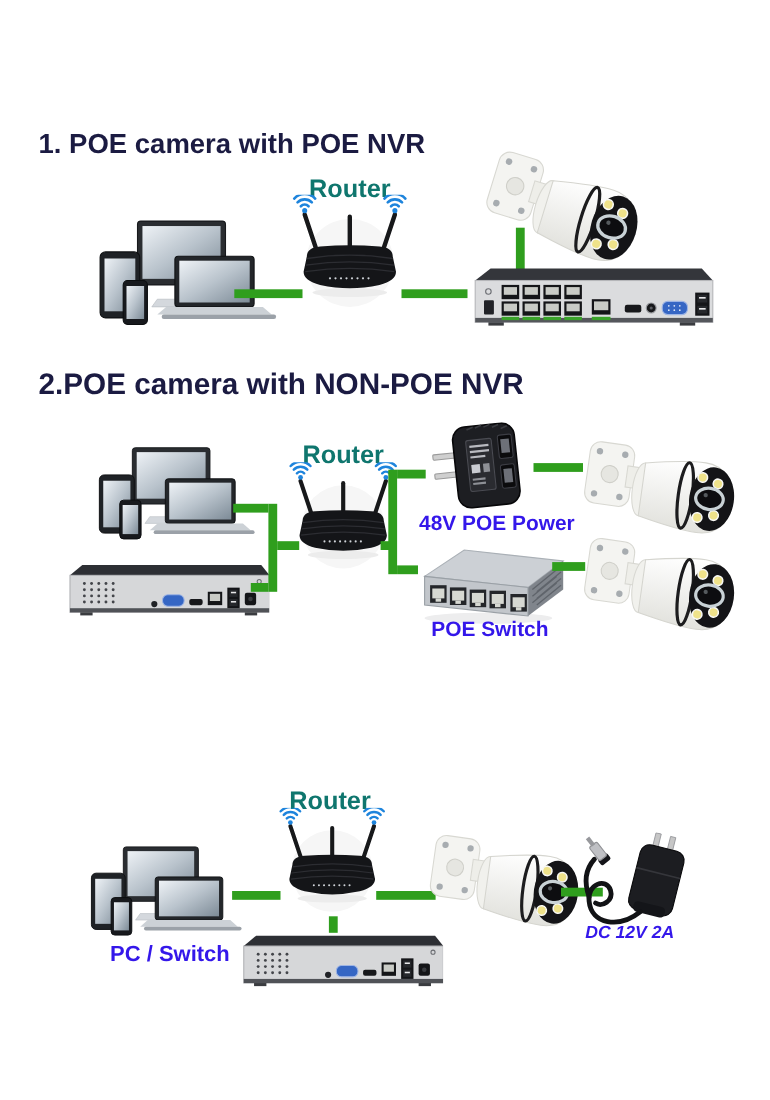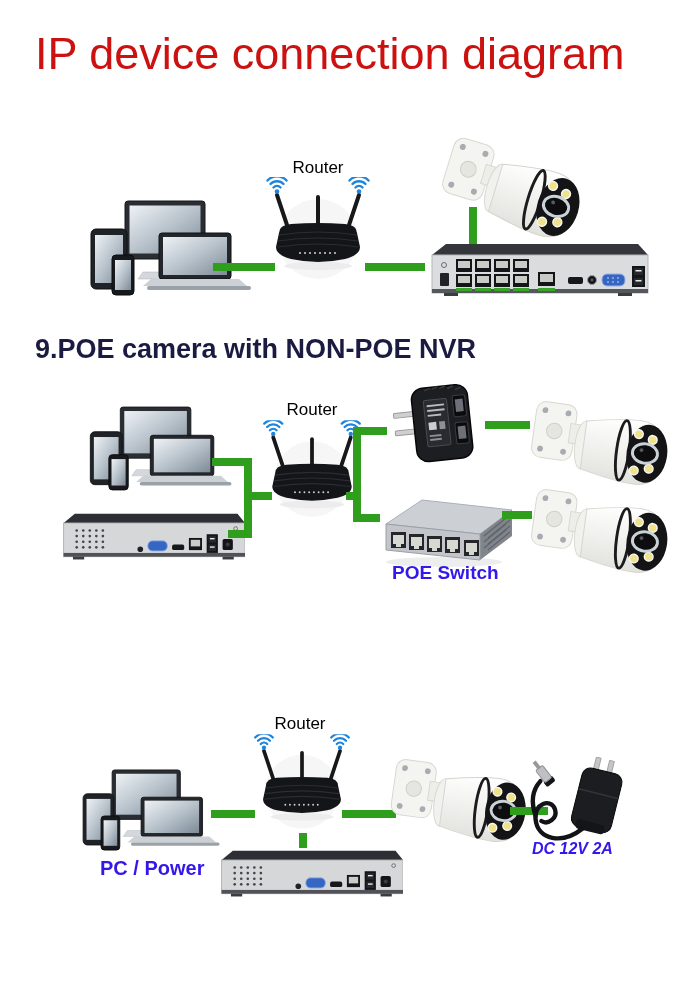--- a/index.html
+++ b/index.html
@@ -2,21 +2,21 @@
 <html><head>
 <meta charset="utf-8">
 <style>
   html,body{margin:0;padding:0;background:#fff;}
   .page{position:relative;width:700px;height:1000px;background:#ffffff;overflow:hidden;
         font-family:"Liberation Sans", sans-serif;}
   .title{position:absolute;left:35px;top:28px;font-size:45px;font-weight:400;color:#cc1111;letter-spacing:0;}
   .section{position:absolute;left:0;width:700px;}
   .heading{position:absolute;color:#1b1b42;font-weight:600;white-space:nowrap;}
   .subheading{position:absolute;color:#1b1b42;font-weight:400;white-space:nowrap;}
-  .router-label{position:absolute;text-align:center;font-size:17px;font-weight:400;color:#000000;}
+  .router-label{position:absolute;text-align:center;font-size:23px;font-weight:700;color:#0f766e;}
   .blue-label{position:absolute;font-size:19px;font-weight:700;color:#3417ea;white-space:nowrap;}
   .cable{position:absolute;background:#2f9e1d;}
   .dev{position:absolute;}
   .dev svg{display:block;width:100%;height:100%;}
   .rot8{transform:rotate(8deg);}
   .rot17{transform:rotate(17deg);}
 </style>
 </head>
 <body>
 
@@ -258,23 +258,23 @@
         <rect x="21" y="24" width="11" height="7" rx="2" fill="#131418"></rect>
         <rect x="22" y="10" width="9" height="16" rx="2" fill="#bfc0c4" stroke="#8f9094"></rect>
         <rect x="24.5" y="2" width="4" height="9" fill="#97989c"></rect>
       </g>
     </symbol>
   </defs>
 </svg>
 
 <div class="page">
 
-  <div class="title">IP device connection diagram</div>
 
   <div class="section" style="top:115px;height:215px;">
+    <div class="heading" style="left:35px;top:2px;font-size:25px;">1. POE camera with POE NVR</div>
 
     <div class="dev" style="left:85px;top:78px;width:170px;height:110px;">
       <svg viewBox="0 0 170 110">
           <use href="#sym-devices"></use>
         </svg>
     </div>
 
     <div class="cable" style="left:213px;top:148px;width:62px;height:8px;"></div>
 
     <div class="router-label" style="left:266px;top:43px;width:104px;">Router</div>
@@ -295,21 +295,21 @@
     <div class="cable" style="left:469px;top:92px;width:8px;height:46px;"></div>
 
     <div class="dev" style="left:422px;top:126px;width:230px;height:60px;">
       <svg viewBox="0 0 230 60">
           <use href="#sym-poe-nvr"></use>
         </svg>
     </div>
   </div>
 
   <div class="section" style="top:330px;height:270px;">
-    <div class="heading" style="left:35px;top:4px;font-size:27px;">9.POE camera with NON-POE NVR</div>
+    <div class="heading" style="left:35px;top:4px;font-size:27px;">2.POE camera with NON-POE NVR</div>
 
     <div class="dev" style="left:85px;top:70px;width:150px;height:97px;">
       <svg viewBox="0 0 170 110">
           <use href="#sym-devices"></use>
         </svg>
     </div>
     <div class="dev" style="left:58px;top:180px;width:187px;height:55px;">
       <svg viewBox="0 0 200 55">
           <use href="#sym-nvr"></use>
         </svg>
@@ -330,20 +330,21 @@
     <div class="cable" style="left:353px;top:97px;width:8px;height:95px;"></div>
     <div class="cable" style="left:361px;top:97px;width:26px;height:8px;"></div>
     <div class="cable" style="left:346px;top:162px;width:9px;height:8px;"></div>
     <div class="cable" style="left:361px;top:184px;width:19px;height:8px;"></div>
 
     <div class="dev" style="left:385px;top:53px;width:97px;height:84px;">
       <svg viewBox="0 0 100 85">
           <use href="#sym-injector"></use>
         </svg>
     </div>
+    <div class="blue-label" style="left:381px;top:136px;">48V POE Power</div>
 
     <div class="cable" style="left:485px;top:91px;width:45px;height:8px;"></div>
     <div class="dev rot8" style="left:528px;top:70px;width:148px;height:92px;">
       <svg viewBox="0 0 150 95">
           <use href="#sym-camera"></use>
         </svg>
     </div>
 
     <div class="dev" style="left:378px;top:160px;width:140px;height:80px;">
       <svg viewBox="0 0 140 80">
@@ -360,21 +361,21 @@
     </div>
   </div>
 
   <div class="section" style="top:630px;height:300px;">
 
     <div class="dev" style="left:78px;top:133px;width:145px;height:94px;">
       <svg viewBox="0 0 170 110">
           <use href="#sym-devices"></use>
         </svg>
     </div>
-    <div class="blue-label" style="left:100px;top:227px;font-size:20px;">PC / Power</div>
+    <div class="blue-label" style="left:100px;top:227px;font-size:20px;">PC / Switch</div>
 
     <div class="cable" style="left:211px;top:180px;width:44px;height:8px;"></div>
 
     <div class="router-label" style="left:250px;top:84px;width:100px;">Router</div>
     <div class="dev" style="left:251px;top:104px;width:102px;height:97px;">
       <svg viewBox="0 0 110 104">
           <use href="#sym-router"></use>
         </svg>
     </div>
 

